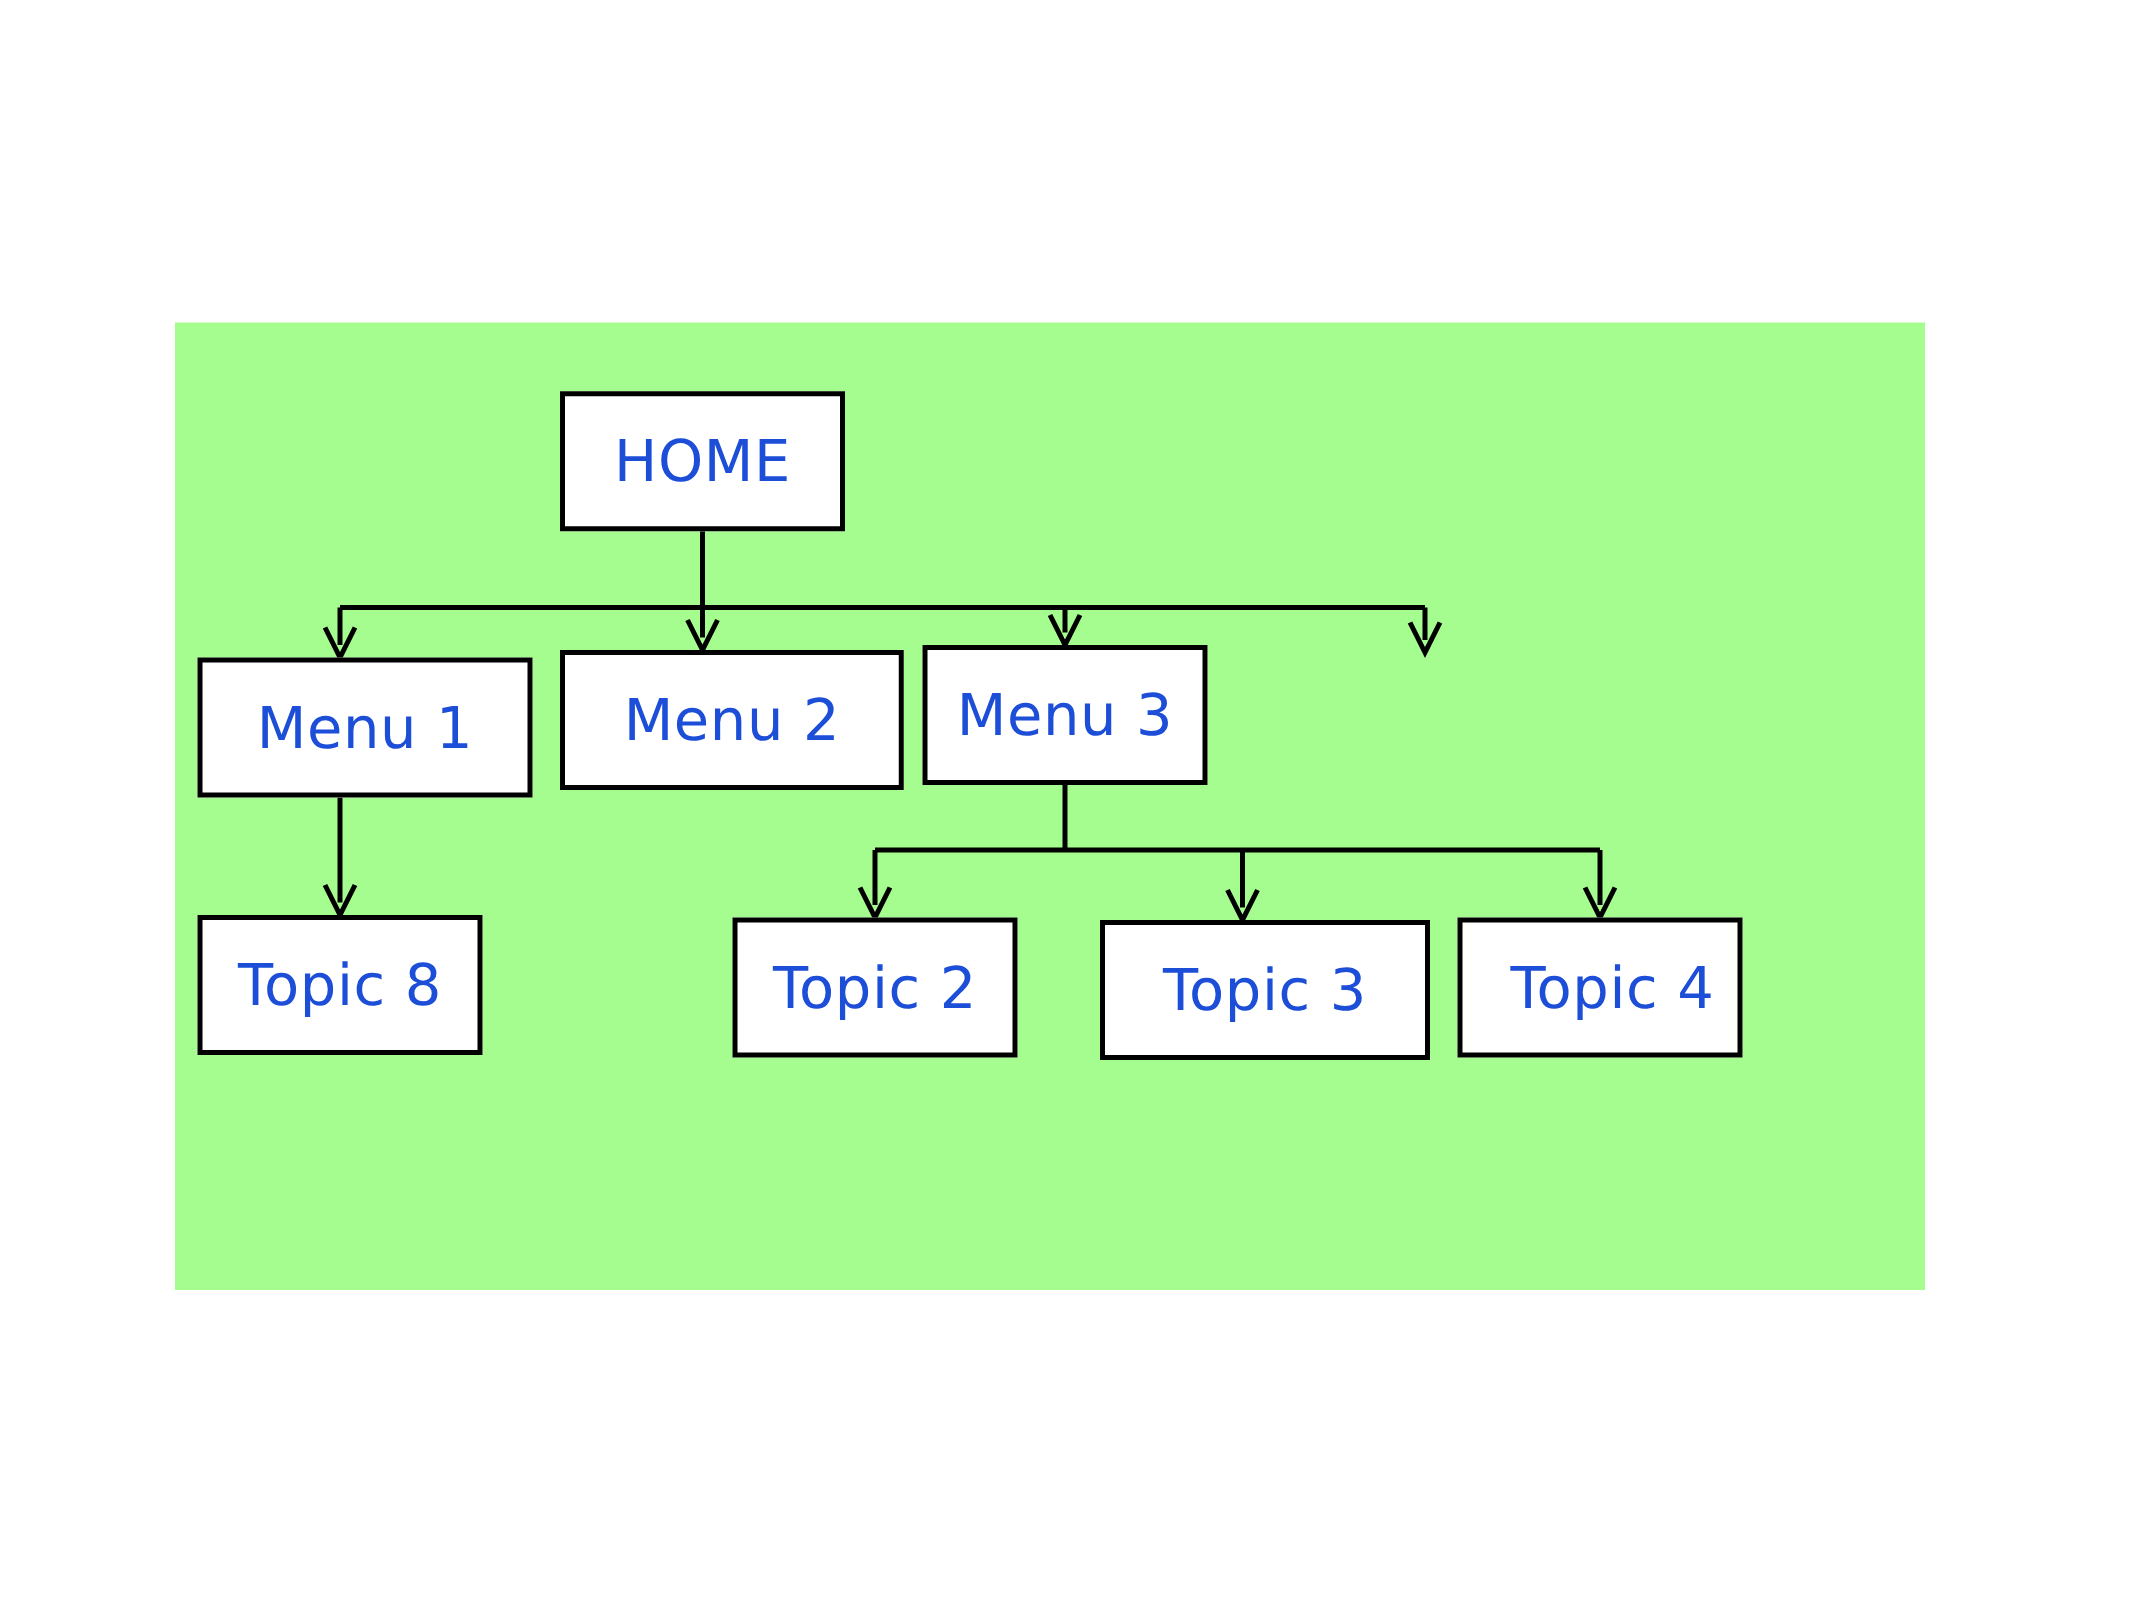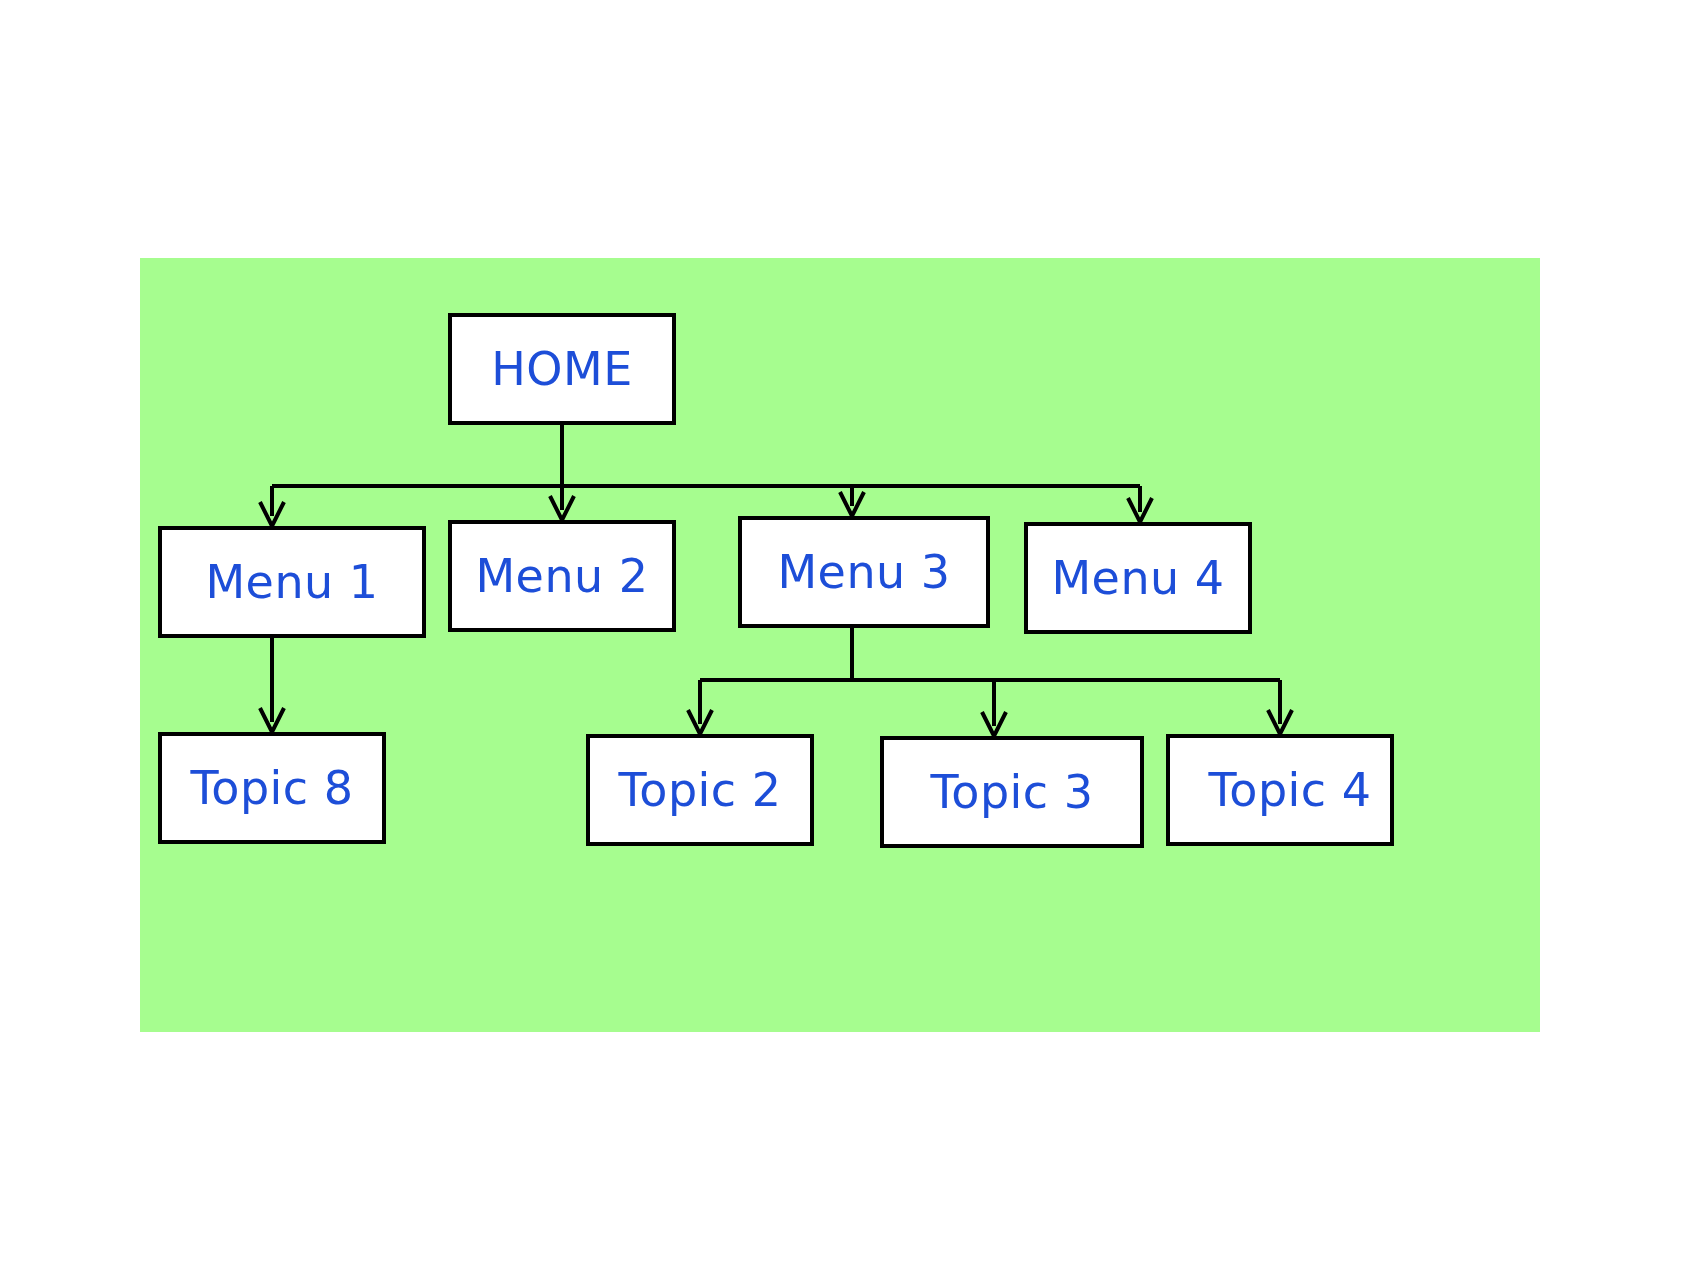--- a/index.html
+++ b/index.html
@@ -94,28 +94,25 @@
         <path d="M 1128 452 L 1140 476 L 1152 452"></path>
       </g>
     </svg>
 
     <div class="node" style="left: 308px; top: 55px; width: 228px; height: 112px; font-size: 46px; background: rgb(255, 255, 255); border-color: rgb(0, 0, 0); border-width: 4px; color: rgb(0, 0, 0);">
       <span class="node-label">HOME</span>
     </div>
     <div class="node" style="left: 18px; top: 268px; width: 268px; height: 112px; font-size: 46px; background: rgb(255, 255, 255); border-color: rgb(0, 0, 0); border-width: 4px; color: rgb(0, 0, 0);">
       <span class="node-label">Menu 1</span>
     </div>
-    <div class="node" style="left: 308px; top: 262px; width: 228px; height: 112px; font-size: 46px; background: rgb(255, 255, 255); border-color: rgb(0, 0, 0); border-width: 4px; color: rgb(0, 0, 0);">
+    <div class="node" style="left: 308px; top: 262px; width: 275px; height: 112px; font-size: 46px; background: rgb(255, 255, 255); border-color: rgb(0, 0, 0); border-width: 4px; color: rgb(0, 0, 0);">
       <span class="node-label">Menu 2</span>
     </div>
-    <div class="node" style="left: 598px; top: 258px; width: 252px; height: 112px; font-size: 46px; background: rgb(255, 255, 255); border-color: rgb(0, 0, 0); border-width: 4px; color: rgb(0, 0, 0);">
+    <div class="node" style="left: 598px; top: 258px; width: 228px; height: 112px; font-size: 46px; background: rgb(255, 255, 255); border-color: rgb(0, 0, 0); border-width: 4px; color: rgb(0, 0, 0);">
       <span class="node-label">Menu 3</span>
-    </div>
-    <div class="node" style="left: 884px; top: 264px; width: 228px; height: 112px; font-size: 46px; background: rgb(255, 255, 255); border-color: rgb(0, 0, 0); border-width: 4px; color: rgb(0, 0, 0);">
-      <span class="node-label">Menu 4</span>
     </div>
     <div class="node" style="left: 18px; top: 474px; width: 228px; height: 112px; font-size: 46px; background: rgb(255, 255, 255); border-color: rgb(0, 0, 0); border-width: 4px; color: rgb(0, 0, 0);">
       <span class="node-label">Topic 8</span>
     </div>
     <div class="node" style="left: 446px; top: 476px; width: 228px; height: 112px; font-size: 46px; background: rgb(255, 255, 255); border-color: rgb(0, 0, 0); border-width: 4px; color: rgb(0, 0, 0);">
       <span class="node-label">Topic 2</span>
     </div>
     <div class="node" style="left: 740px; top: 478px; width: 264px; height: 112px; font-size: 46px; background: rgb(255, 255, 255); border-color: rgb(0, 0, 0); border-width: 4px; color: rgb(0, 0, 0);">
       <span class="node-label">Topic 3</span>
     </div>

